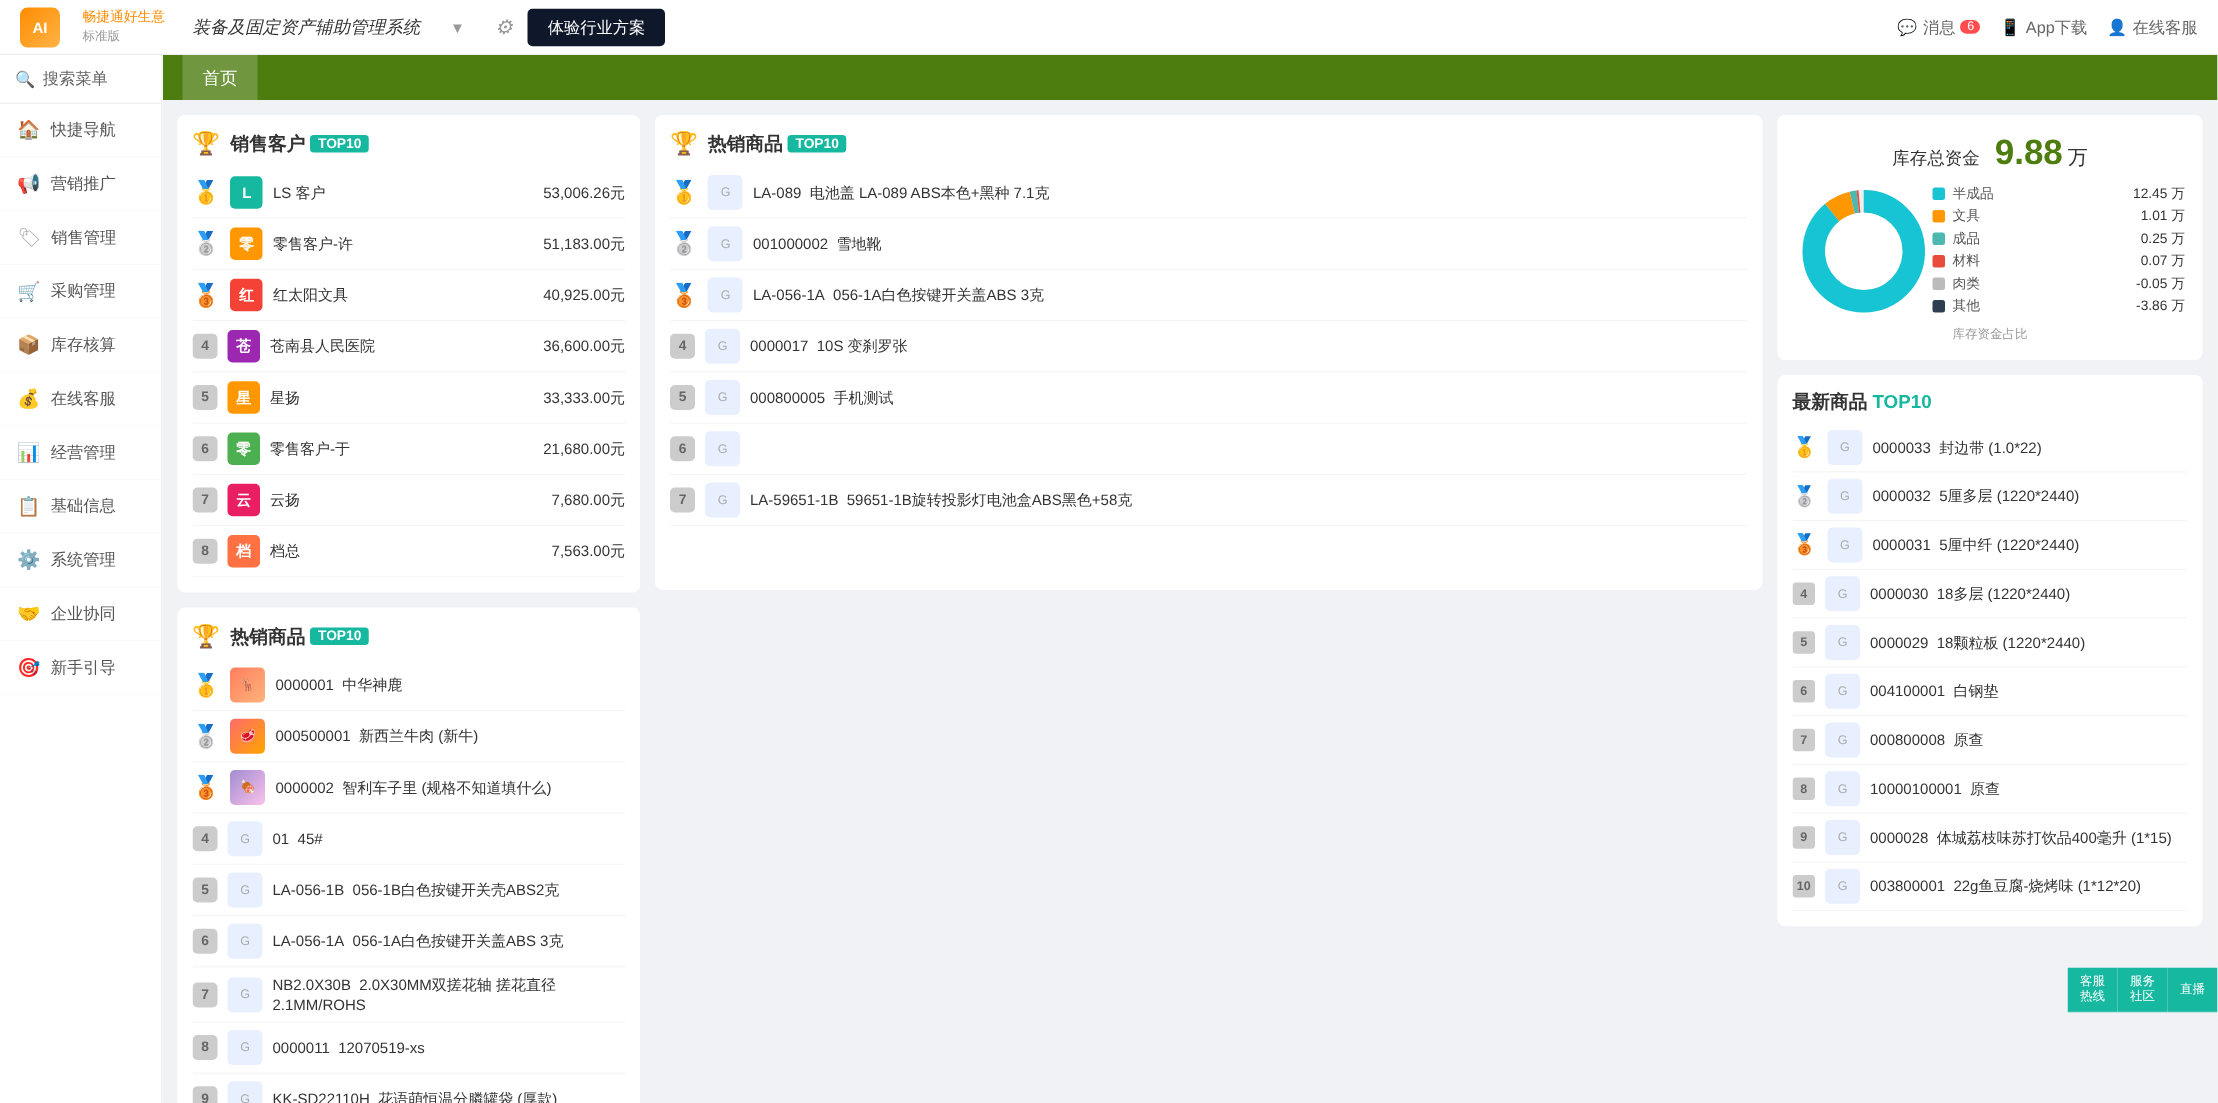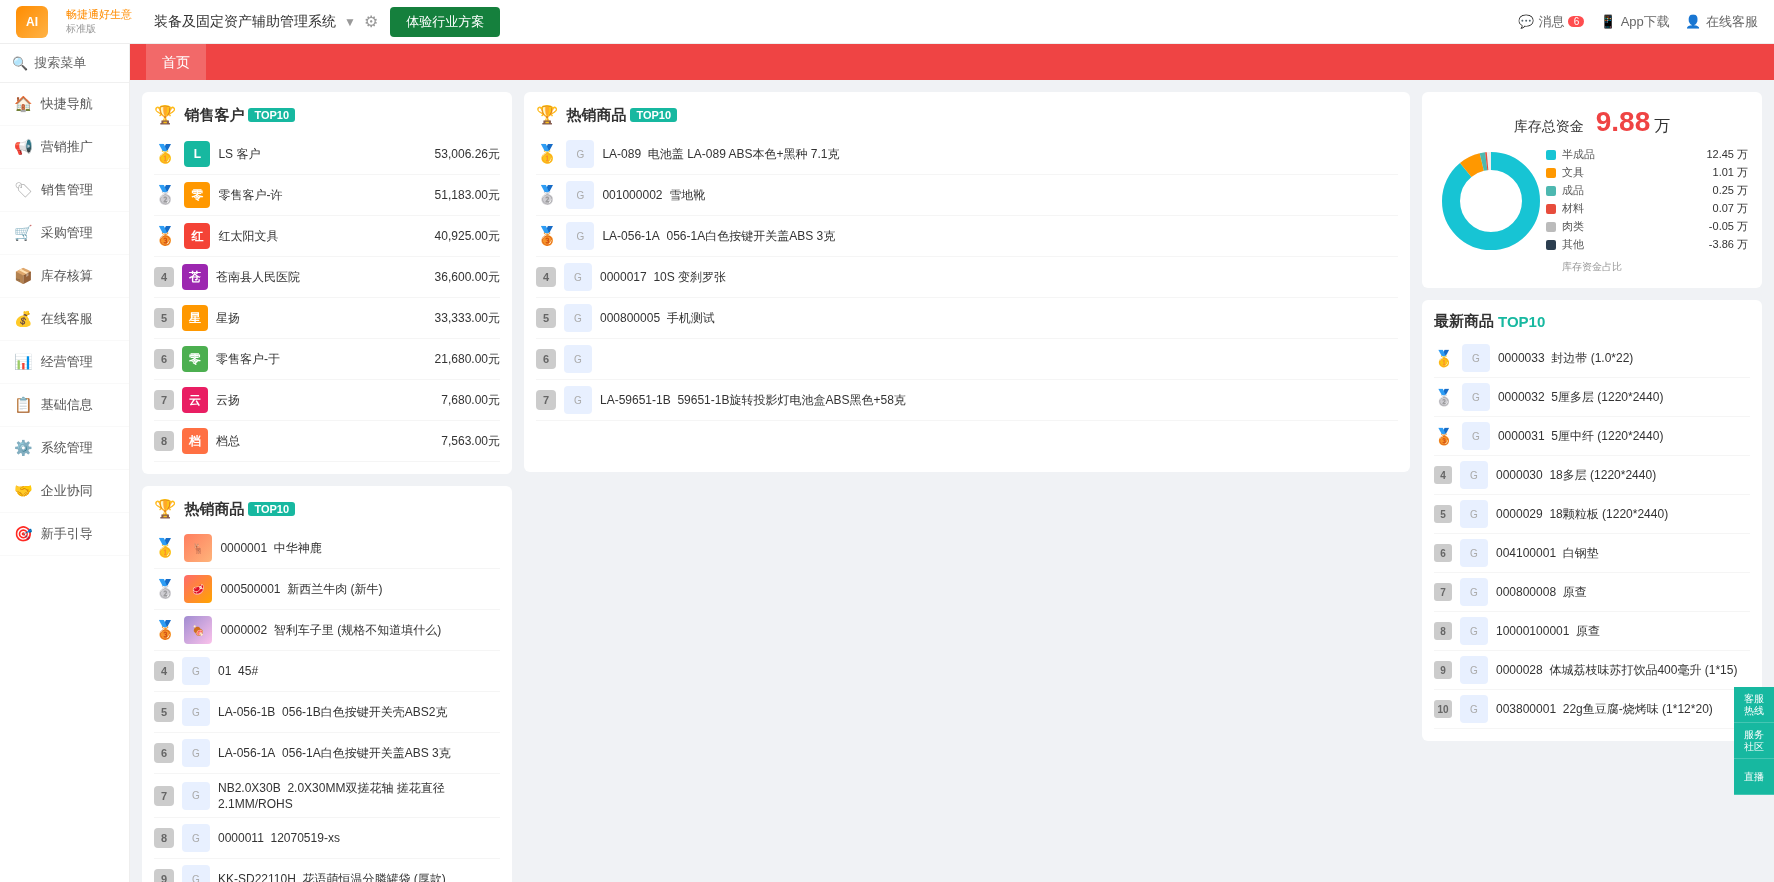--- a/index.html
+++ b/index.html
@@ -26,27 +26,27 @@
     .logo-icon {
       width: 32px; height: 32px;
       background: linear-gradient(135deg, #ff8c00, #ffb347);
       border-radius: 6px;
       display: flex; align-items: center; justify-content: center;
       color: white; font-weight: bold; font-size: 12px;
     }
     .logo-text { font-size: 11px; color: #ff8c00; line-height: 1.3; }
     .logo-sub { font-size: 10px; color: #999; }
     .header-system {
-      display: flex; align-items: center; gap: 8px;
-      font-size: 14px; color: #333; margin-left: 8px;
+      display: flex; align-items: center; gap: 24px;
+      font-size: 14px; color: #333; margin-left: 8px; font-style: italic;
     }
     .header-system .arrow { color: #999; font-size: 12px; }
     .header-gear { color: #999; cursor: pointer; font-size: 16px; }
     .trial-btn {
-      background: #15803d;
+      background: #0f172a;
       color: white;
       border: none;
       padding: 6px 16px;
       border-radius: 4px;
       cursor: pointer;
       font-size: 13px;
       margin-left: 12px;
     }
     .header-right {
       margin-left: auto;
@@ -90,21 +90,21 @@
     }
     .sidebar-item .item-icon { font-size: 15px; color: #aaa; }
 
     
     .main-content {
       margin-top: 44px;
       margin-left: 130px;
       min-height: calc(882px - 44px);
     }
     .page-nav {
-      background: #ef4444;
+      background: #4d7c0f;
       padding: 0 16px;
       display: flex; align-items: center;
       height: 36px;
     }
     .page-nav-item {
       color: #fff;
       padding: 0 16px;
       height: 36px;
       line-height: 36px;
       font-size: 14px;
@@ -182,21 +182,21 @@
       background: #fff;
       border-radius: 6px;
       padding: 14px;
       margin-bottom: 12px;
     }
     .inventory-total {
       text-align: center;
       font-size: 14px; color: #333; margin-bottom: 8px;
     }
     .inventory-amount {
-      font-size: 28px; font-weight: bold; color: #ef4444;
+      font-size: 28px; font-weight: bold; color: #4d7c0f;
     }
     .inventory-unit { font-size: 16px; color: #333; }
 
     
     .donut-container {
       display: flex; align-items: center; gap: 0;
       margin-top: 8px;
     }
     .donut-chart {
       width: 110px; height: 110px; flex-shrink: 0;
@@ -242,22 +242,22 @@
     .np-rank {
       width: 18px; height: 18px; border-radius: 3px;
       display: flex; align-items: center; justify-content: center;
       font-size: 10px; font-weight: bold; color: #fff;
       flex-shrink: 0;
     }
 
     
     .float-btns {
       position: fixed;
-      right: 0; bottom: 87px;
-      display: flex; flex-direction: column;
+      right: 0; bottom: 72px;
+      display: flex; flex-direction: row;
       z-index: 200;
     }
     .float-btn {
       width: 40px; height: 36px;
       background: #17b8a0;
       color: #fff;
       font-size: 10px;
       display: flex; align-items: center; justify-content: center;
       cursor: pointer; text-align: center; line-height: 1.2;
       border-bottom: 1px solid rgba(255,255,255,0.2);

